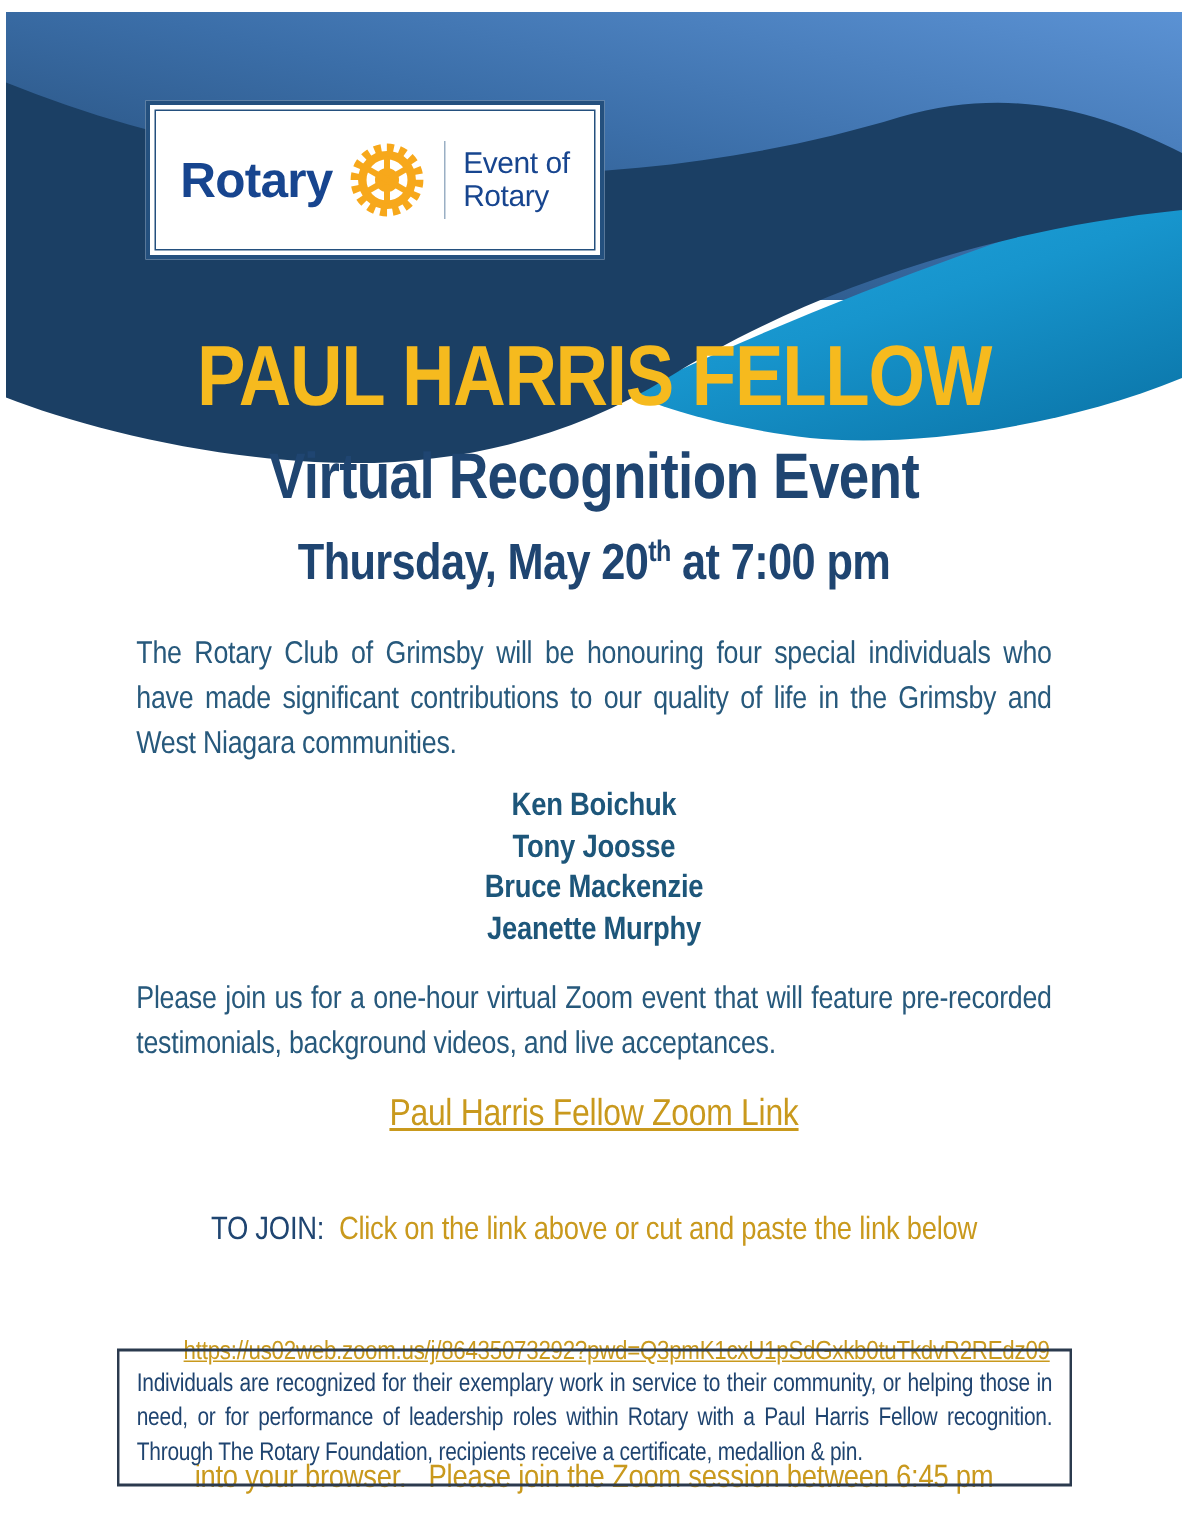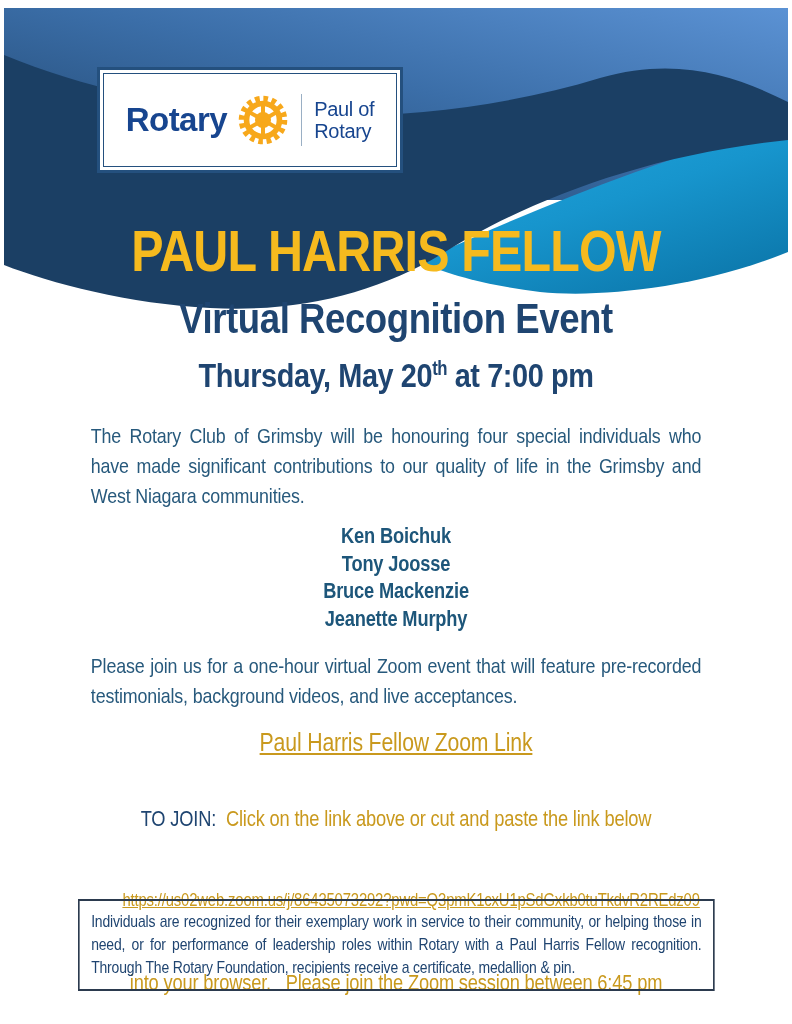--- a/index.html
+++ b/index.html
@@ -113,21 +113,21 @@
           <circle cx="30" cy="30" r="6.5" stroke-width="5.5"></circle>
           <g stroke-width="4.6">
             <line x1="30" y1="12" x2="30" y2="48"></line>
             <line x1="30" y1="12" x2="30" y2="48" transform="rotate(60 30 30)"></line>
             <line x1="30" y1="12" x2="30" y2="48" transform="rotate(120 30 30)"></line>
           </g>
         </g>
       </svg>
       <span class="logo-divider"></span>
       <span class="logo-club">
-        <span>Paul of</span><br>
+        <span>Event of</span><br>
         <span>Rotary</span>
       </span>
     </div>
   </div>
 
   <div class="content">
 
     <h1 class="main-title cond">PAUL HARRIS FELLOW</h1>
 
     <div class="subtitle cond">Virtual Recognition Event</div>

